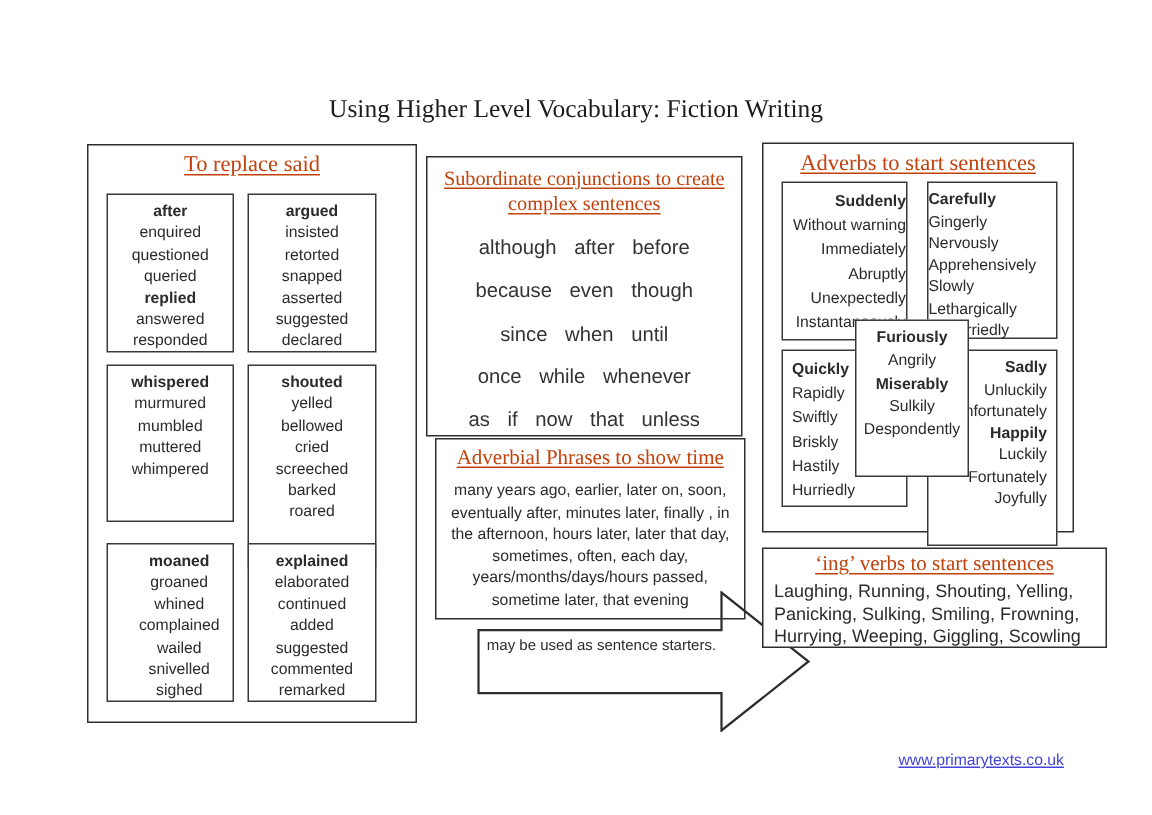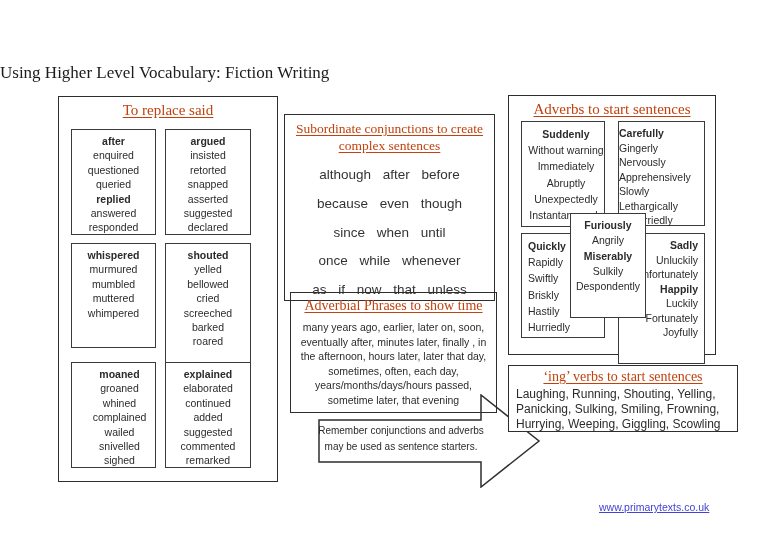--- a/index.html
+++ b/index.html
@@ -3,57 +3,57 @@
 <meta charset="utf-8">
 <style>
   html,body{margin:0;padding:0;background:#fff;}
   #page{
     position:relative;width:768px;height:543px;background:#ffffff;overflow:hidden;
     font-family:"Liberation Sans",sans-serif;color:#2b2b2b;
   }
   .serif{font-family:"Liberation Serif",serif;}
   .u{text-decoration:underline;text-underline-offset:2px;}
   .b{font-weight:bold;}
-  #title{position:absolute;top:63px;left:0;width:768px;
+  #title{position:absolute;top:63px;left:0;width:768px;text-align:center;
          font-size:17px;color:#1c1c1c;}
   .panel{position:absolute;border:1.5px solid #2e2e2e;background:transparent;box-sizing:border-box;}
   .wbox{position:absolute;border:1.3px solid #3a3a3a;background:#fff;box-sizing:border-box;
         font-size:10.5px;text-align:center;padding-top:4px;line-height:14.4px;}
   .panel-head{text-align:center;font-size:15px;padding-top:5px;color:#c2410c;}
 
   
   #replace-said{left:58px;top:96px;width:220px;height:386px;}
   #rs-g0{left:12px;top:32px;width:85px;height:106px;}
   #rs-g1{left:106px;top:32px;width:86px;height:106px;}
   #rs-g2{left:12px;top:146px;width:85px;height:105px;}
   #rs-g3{left:106px;top:146px;width:86px;height:136px;}
   #rs-g4{left:12px;top:265px;width:85px;height:106px;padding-left:12px;}
   #rs-g5{left:106px;top:265px;width:86px;height:106px;}
 
   
-  #conj{left:284px;top:114px;width:211px;height:187px;}
+  #conj{left:284px;top:104px;width:211px;height:187px;}
   #conj .panel-head{font-size:13.5px;line-height:17px;padding-top:5px;}
   #conj-lines{margin-top:7px;text-align:center;font-size:13.5px;line-height:28.8px;
               word-spacing:8px;color:#333;}
 
   
   #adverbial{left:290px;top:292px;width:207px;height:121px;z-index:2;background:transparent;}
   #adverbial .panel-head{font-size:14px;padding-top:5px;}
   #adverbial-body{margin-top:6px;padding:0 6px;text-align:center;font-size:10.5px;line-height:14.6px;}
 
   
   #arrow-svg{position:absolute;left:318px;top:394px;z-index:1;}
   #arrow-note{position:absolute;left:316px;top:423px;width:170px;z-index:2;
               text-align:center;font-size:10px;line-height:16px;color:#2b2b2b;}
 
   
   #adverbs{left:508px;top:95px;width:208px;height:260px;}
   .advbox{position:absolute;border:1.3px solid #3a3a3a;background:#fff;box-sizing:border-box;
           font-size:10.5px;padding-top:4px;}
-  #adv-suddenly{left:12px;top:25px;width:84px;height:106px;text-align:center;padding-left:6px;line-height:16.2px;}
+  #adv-suddenly{left:12px;top:25px;width:84px;height:106px;text-align:right;padding-left:6px;line-height:16.2px;}
   #adv-carefully{left:109px;top:25px;width:87px;height:105px;padding-right:6px;line-height:14.5px;}
   #adv-quickly{left:12px;top:137px;width:84px;height:105px;text-align:left;padding-left:6px;line-height:16.2px;}
   #adv-sadly{left:109px;top:137px;width:87px;height:131px;text-align:right;padding-right:6px;line-height:14.5px;}
   #adv-furiously{left:61px;top:117px;width:76px;height:105px;text-align:center;line-height:15.3px;z-index:2;}
 
   
   #ing{left:508px;top:365px;width:230px;height:67px;background:#fff;z-index:3;}
   #ing .panel-head{font-size:14px;padding-top:3px;}
   #ing-body{margin-top:2px;padding:0 7px;text-align:left;font-size:12px;line-height:15px;}
 
@@ -145,21 +145,20 @@
 
   <div id="adverbial" class="panel">
     <div class="panel-head serif u">Adverbial Phrases to show time</div>
     <div id="adverbial-body">many years ago, earlier, later on, soon, eventually  after, minutes later, finally , in the afternoon, hours later, later that day, sometimes, often, each day, years/months/days/hours passed, sometime later, that evening</div>
   </div>
 
   <svg id="arrow-svg" width="224" height="94" viewBox="0 0 224 94">
     <polygon points="1,26 163,26 163,1 221,47 163,93 163,68 1,68" fill="#ffffff" stroke="#2e2e2e" stroke-width="1.5"></polygon>
   </svg>
   <div id="arrow-note">
-    <div>Remember conjunctions and adverbs</div>
     <div>may be used as sentence starters.</div>
   </div>
 
   <div id="adverbs" class="panel">
     <div class="panel-head serif u">Adverbs to start sentences</div>
 
     <div id="adv-suddenly" class="advbox">
       <div class="b">Suddenly</div>
       <div>Without warning</div>
       <div>Immediately</div>

